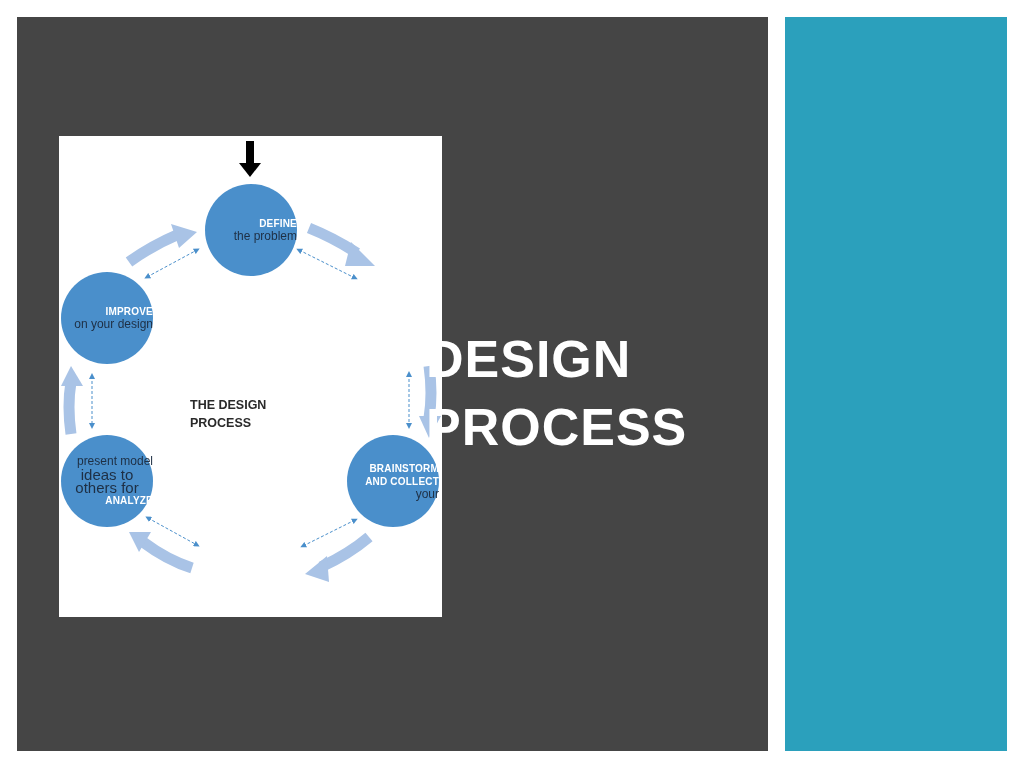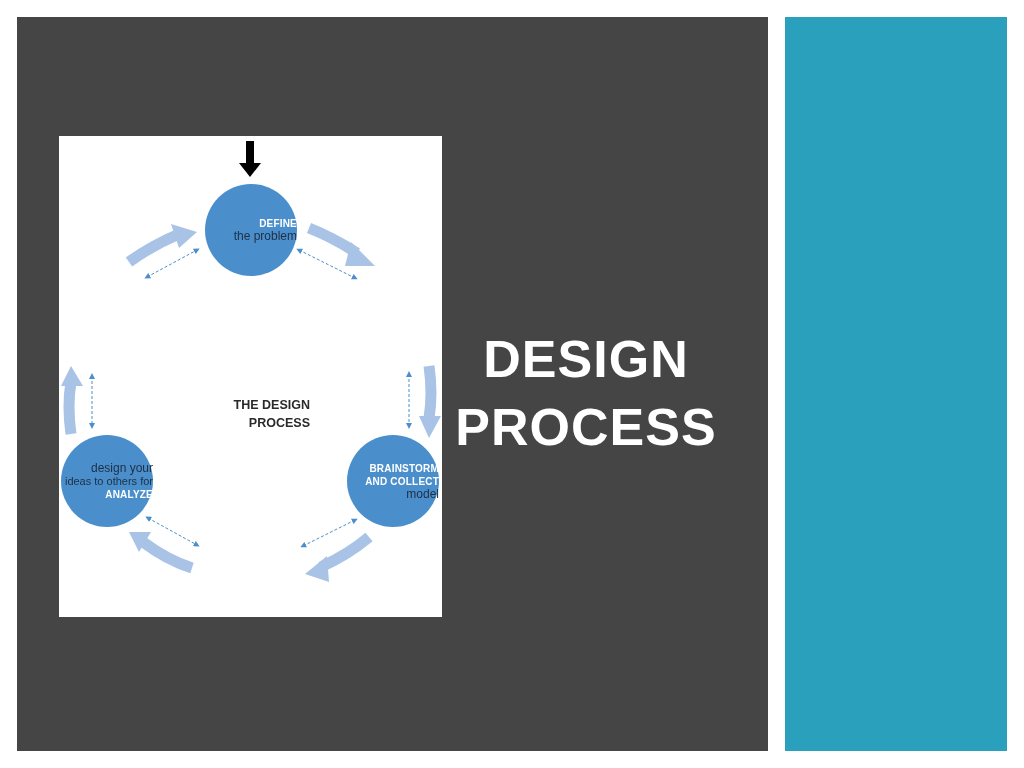--- a/index.html
+++ b/index.html
@@ -23,25 +23,25 @@
     .figure svg { position: absolute; left: 0; top: 0; }
     .node {
       position: absolute; width: 92px; height: 92px; border-radius: 50%;
       background: #4a8fcb;
       display: flex; flex-direction: column; align-items: flex-end; justify-content: center;
       text-align: center; line-height: 13px; font-size: 10px; color: #1e2f44;
     }
     .node .bold { font-weight: bold; color: #ffffff; font-size: 10px; letter-spacing: 0.2px; }
     .node .sub { color: #1e2f44; font-size: 12px; }
     .center-title {
-      position: absolute; left: 131px; top: 260px; width: 120px; text-align: right;
+      position: absolute; left: 131px; top: 260px; width: 120px; text-align: left;
       font-weight: bold; font-size: 12.5px; line-height: 18px; color: #2a2a2a;
     }
     .slide-title {
-      position: absolute; right: 22px; top: 308px; width: 320px; text-align: center;
+      position: absolute; right: 22px; top: 308px; width: 320px; text-align: left;
       color: #ffffff; font-weight: bold; font-size: 52px; line-height: 68px;
       letter-spacing: 1px;
     }
     .slide-title span { display: block; }
   </style>
 </head>
 <body>
 
 <div class="main-panel">
   <div class="figure">
@@ -84,26 +84,30 @@
       </g>
     </svg>
 
     <div class="node" style="left:146px; top:48px;">
       <span class="bold">DEFINE</span>
       <span class="sub">the problem</span>
     </div>
     <div class="node" style="left:288px; top:299px;">
       <span class="bold">BRAINSTORM</span>
       <span class="bold">AND COLLECT</span>
-      <span class="sub">model</span>
+      <span class="sub">your</span>
     </div>
     <div class="node" style="left:2px; top:299px;">
-      <span class="sub">design your</span>
-      <span class="sub" style="font-size:11px;">ideas to others for</span>
+      <span class="sub">present model</span>
+      <span class="sub" style="font-size:15px;">ideas to others for</span>
       <span class="bold">ANALYZE</span>
+    </div>
+    <div class="node" style="left:2px; top:136px;">
+      <span class="bold">IMPROVE</span>
+      <span class="sub">on your design</span>
     </div>
 
     <div class="center-title">
       <span>THE DESIGN</span><br>
       <span>PROCESS</span>
     </div>
   </div>
 
   <div class="slide-title">
     <span>DESIGN</span>

